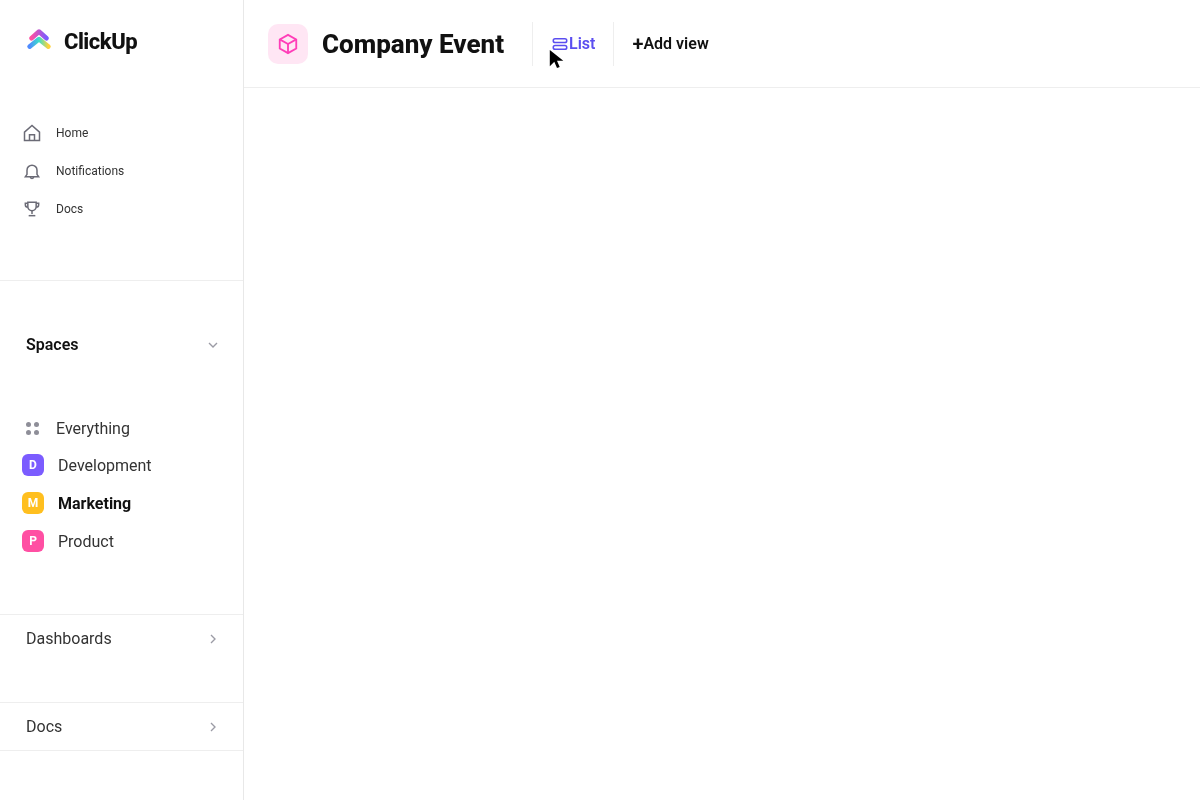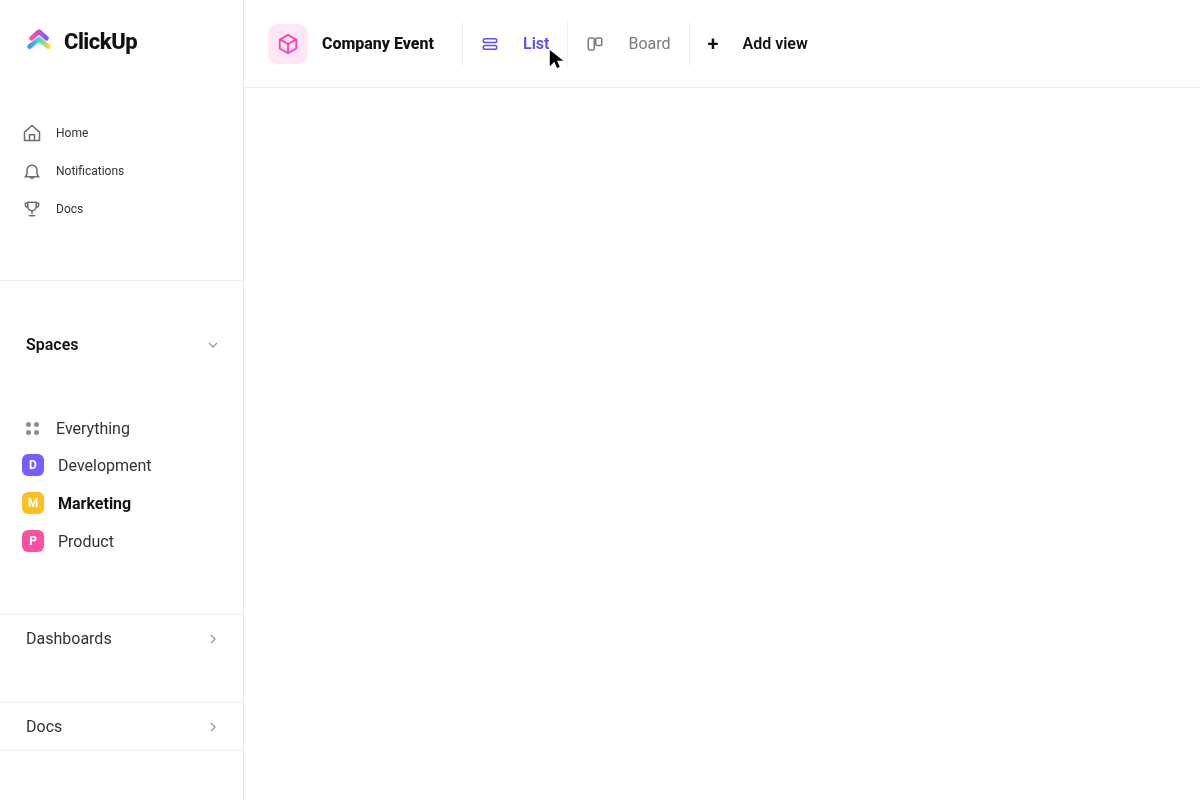--- a/index.html
+++ b/index.html
@@ -141,28 +141,28 @@
     }
     .space-icon-box {
       width: 40px; height: 40px;
       border-radius: 10px;
       background: #ffe6f4;
       display: flex; align-items: center; justify-content: center;
       margin-right: 14px;
     }
     .space-icon-box svg { width: 22px; height: 22px; color: #ff3db8; }
     .page-title {
-      font-size: 16px;
+      font-size: 26px;
       font-weight: 800;
       color: #111;
       margin-right: 28px;
     }
     .view-tabs { display: flex; align-items: center; }
     .view-tab {
-      display: flex; align-items: center; gap: 24px;
+      display: flex; align-items: center; gap: 0;
       padding: 0 18px;
       height: 44px;
       font-size: 16px;
       color: #7a7a85;
       cursor: pointer;
       border-left: 1px solid #eee;
     }
     .view-tab:first-child { border-left: 1px solid #eee; }
     .view-tab.active { color: #5b4ef0; font-weight: 600; }
     .view-tab svg { width: 18px; height: 18px; }
@@ -314,27 +314,20 @@
     <div class="page-title">Company Event</div>
 
     <div class="view-tabs">
       <div class="view-tab active">
         <svg viewBox="0 0 24 24" fill="none" stroke="currentColor" stroke-width="2">
           <rect x="3" y="5" width="18" height="5" rx="2.5"></rect>
             <rect x="3" y="14" width="18" height="5" rx="2.5"></rect>
         </svg>
         <span>List</span>
       </div>
-      <div class="view-tab">
-        <svg viewBox="0 0 24 24" fill="none" stroke="currentColor" stroke-width="2">
-          <rect x="3" y="4" width="8" height="16" rx="2"></rect>
-            <rect x="13" y="4" width="8" height="10" rx="2"></rect>
-        </svg>
-        <span>Board</span>
-      </div>
       <div class="view-tab add-view-tab">
         <span class="plus">+</span>
         <span>Add view</span>
       </div>
     </div>
   </div>
   <div class="content-area"></div>
 </main>
 
 <div class="cursor">

